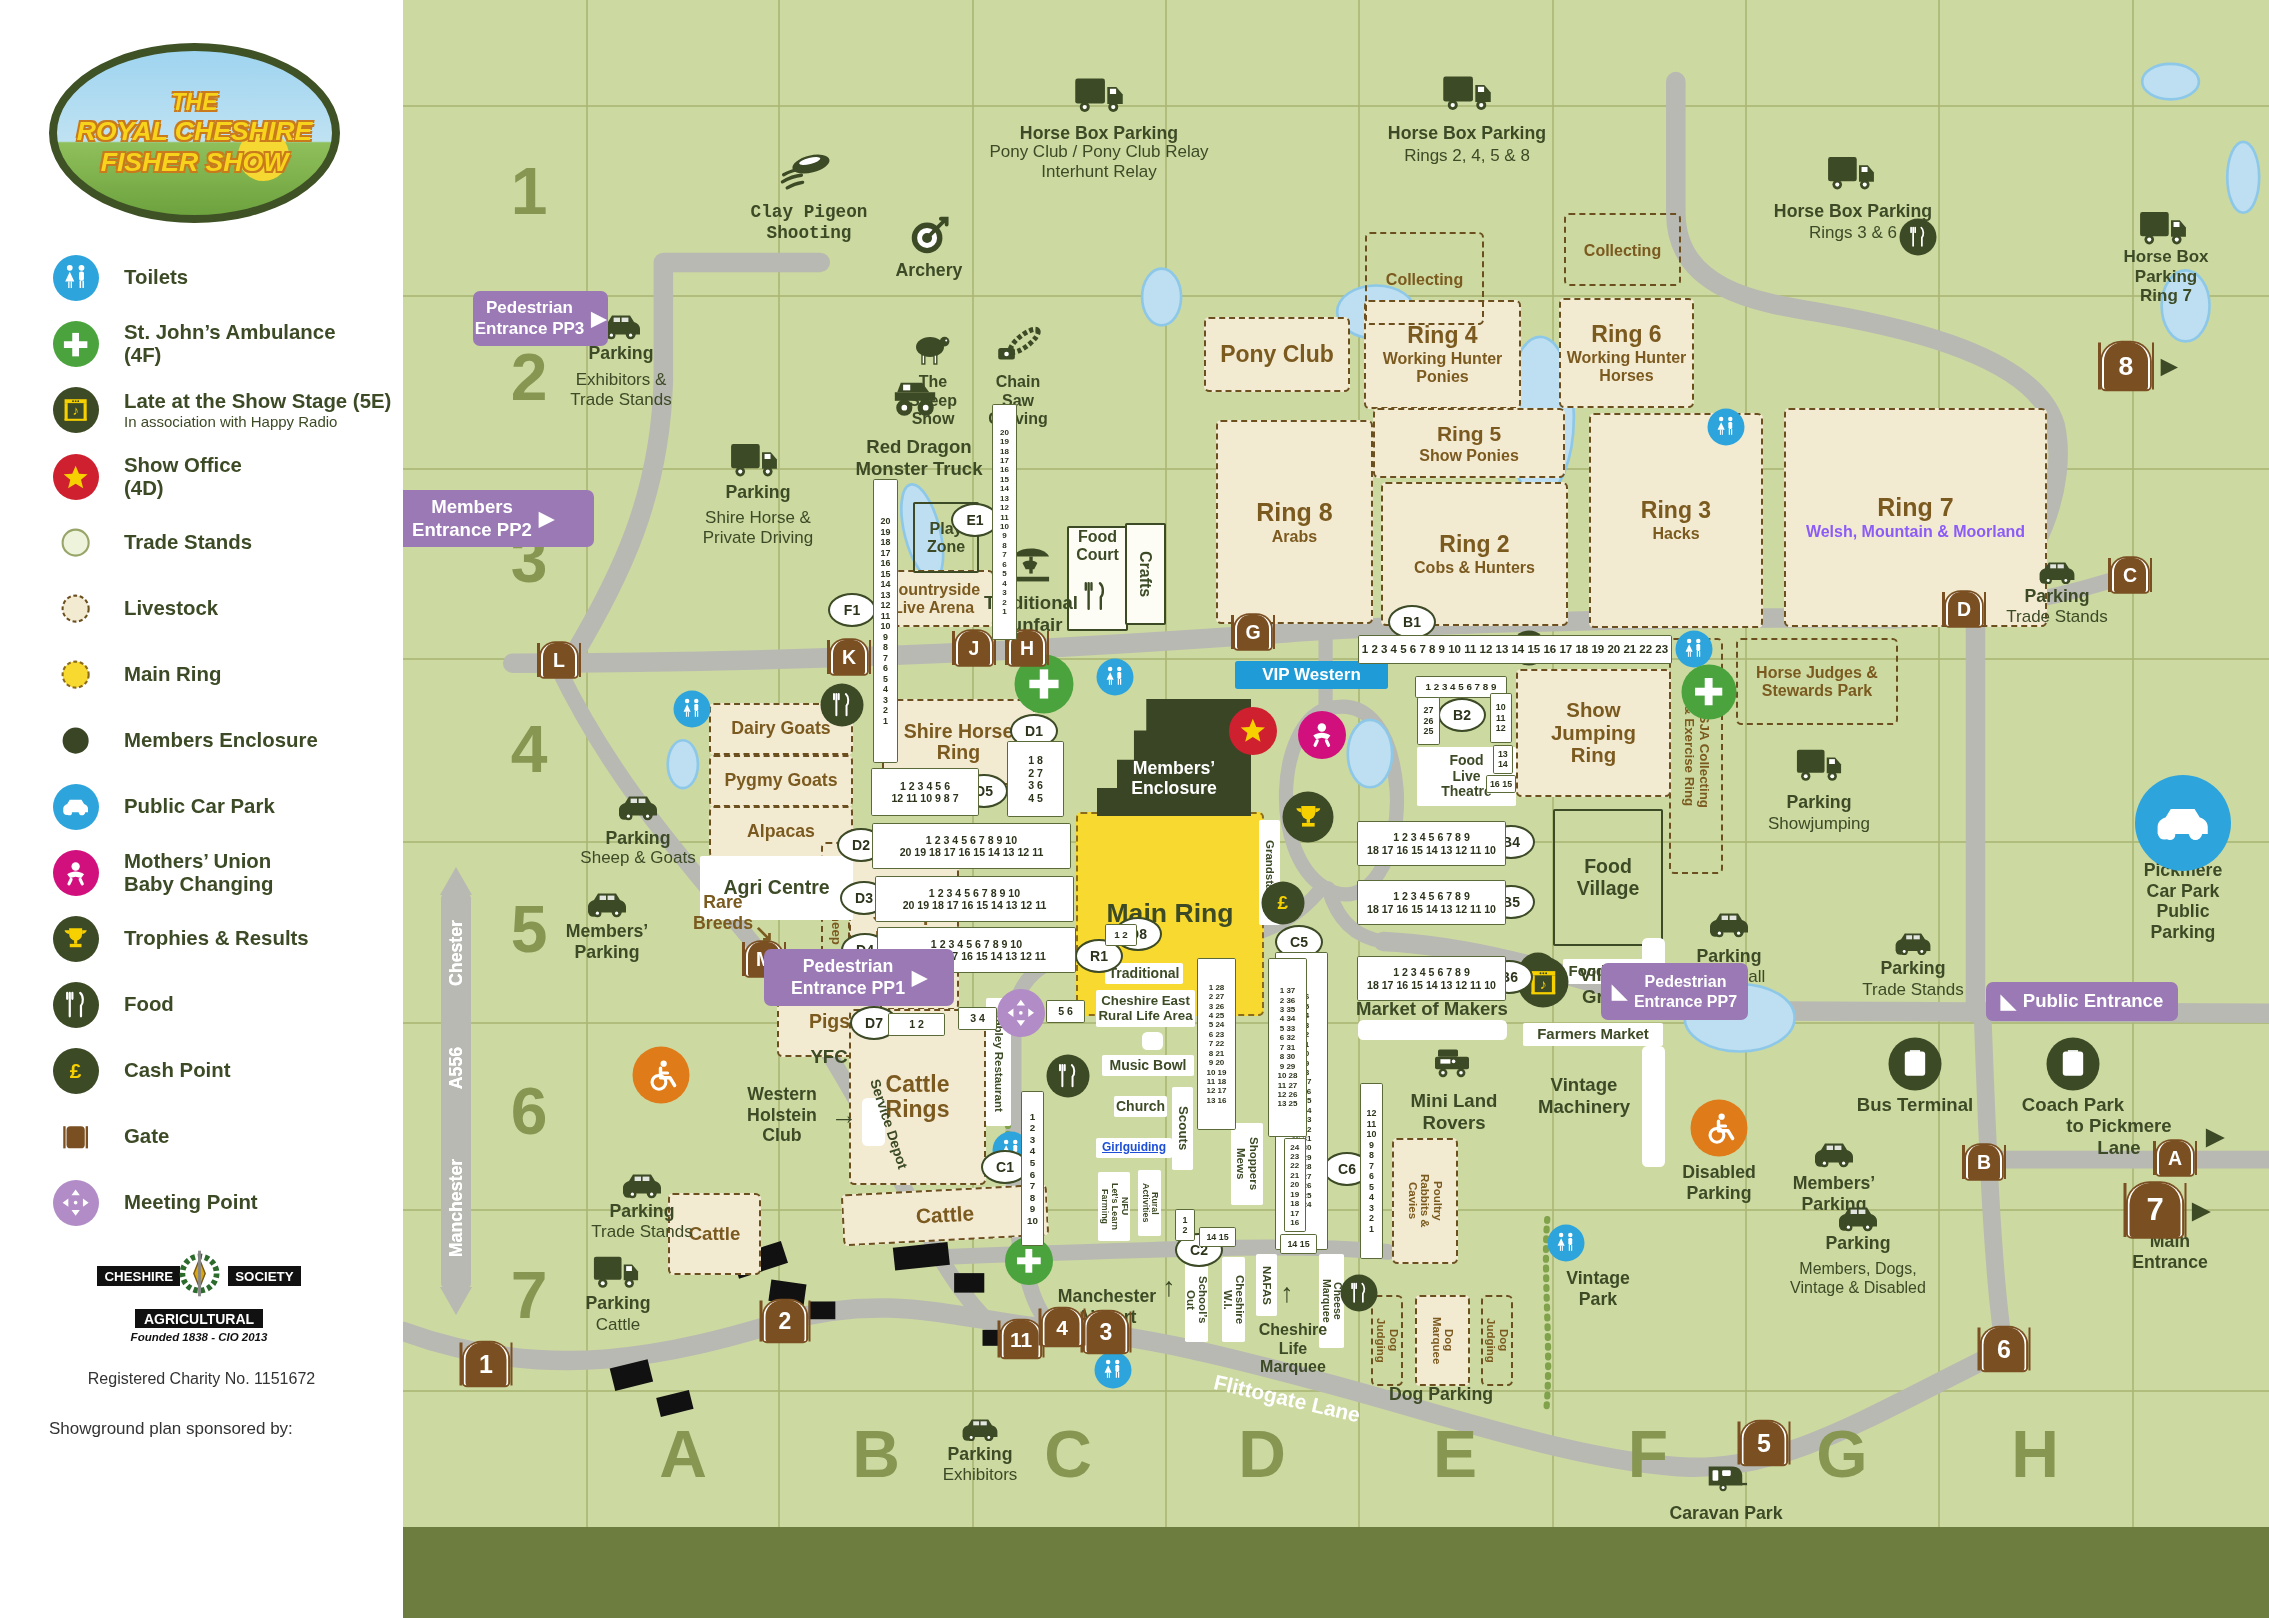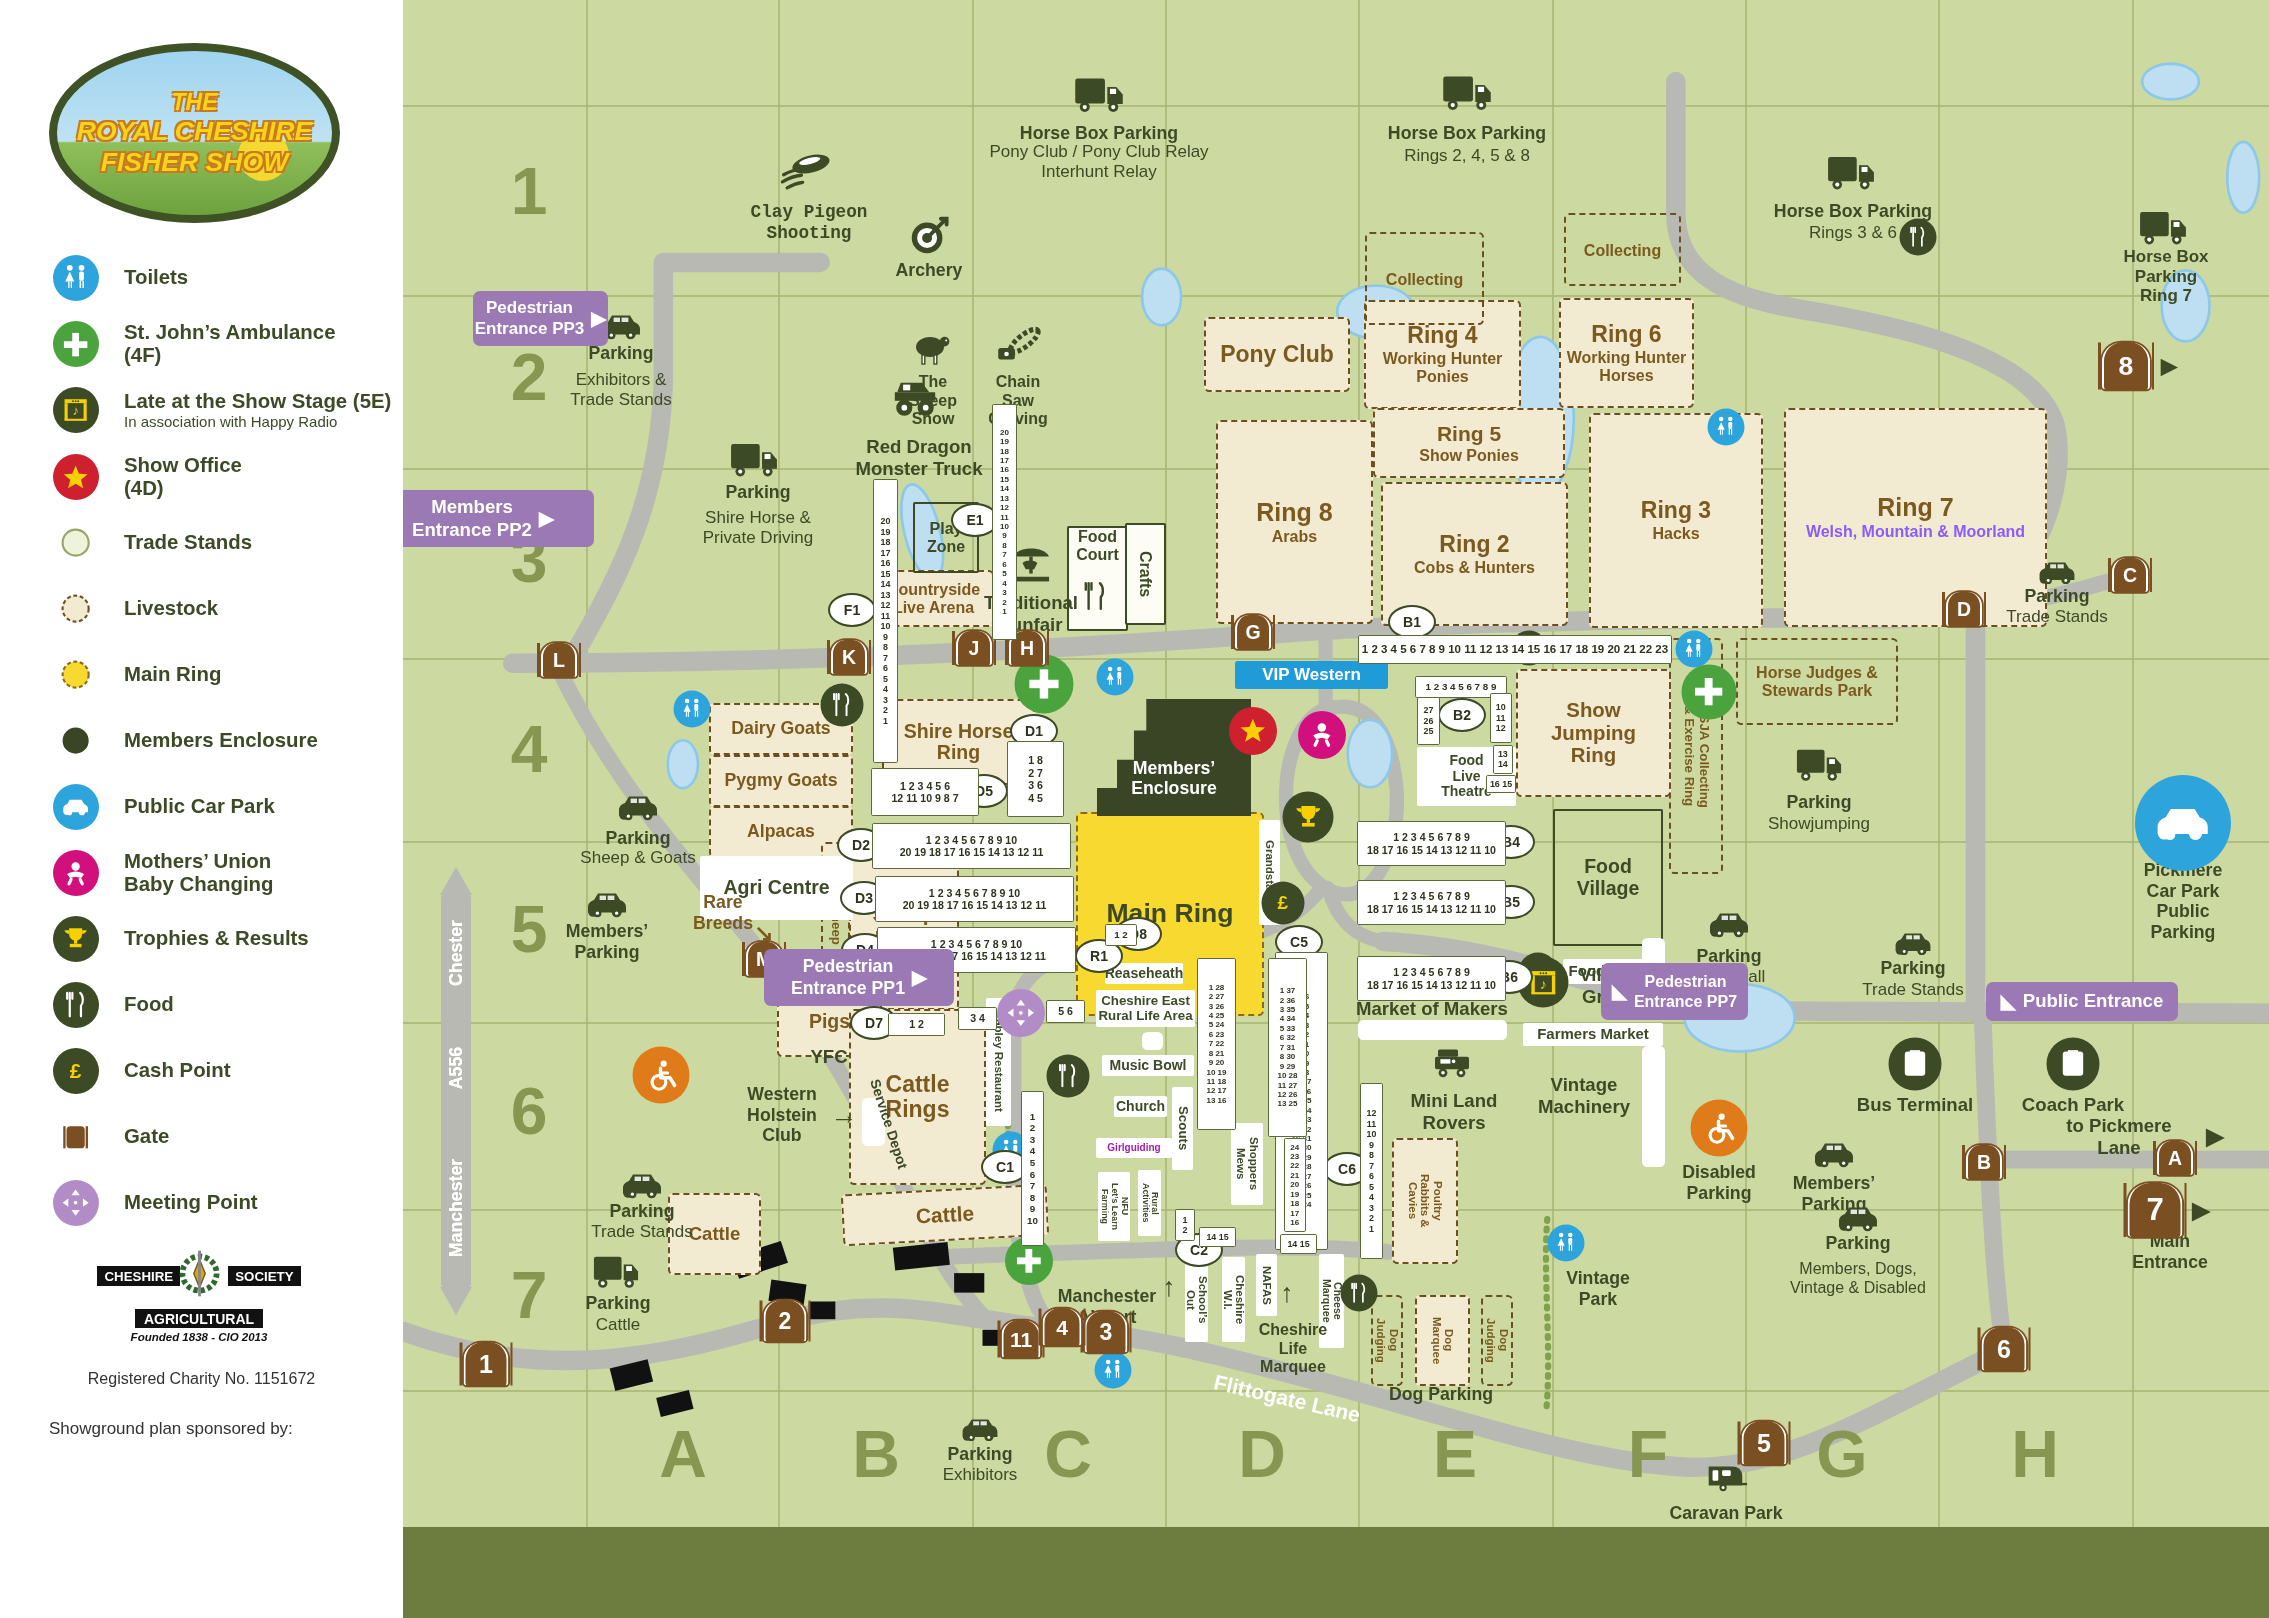--- a/index.html
+++ b/index.html
@@ -223,26 +223,26 @@
         <div class="area a-yellow" style="left: 1076px; top: 812px; width: 184px; height: 200px;"><div style="font-weight: bold; white-space: pre-line; color: rgb(60, 74, 38); font-size: 26.6px; line-height: 1.1;">Main Ring</div></div>
         <div class="area a-dark" style="left: 1097px; top: 699px; width: 154px; height: 117px; clip-path: polygon(32% 0px, 100% 0px, 100% 100%, 0px 100%, 0px 76%, 13% 76%, 13% 52%, 24% 52%, 24% 27%, 32% 27%); border-radius: 0px;"><div style="font-weight: bold; white-space: pre-line; color: rgb(255, 255, 255); font-size: 17.7px; line-height: 1.1; position: relative; top: 18%;">Members’
 Enclosure</div></div>
         <div class="area a-vip" style="left: 1235px; top: 661px; width: 153px; height: 28px;"><div style="font-weight: bold; white-space: pre-line; color: rgb(255, 255, 255); font-size: 17px; line-height: 1.1;">VIP Western</div></div>
         <div class="area a-outline" style="left: 913px; top: 502px; width: 62px; height: 67px;"><div style="font-weight: bold; white-space: pre-line; color: rgb(60, 74, 38); font-size: 16px; line-height: 1.1;">Play
 Zone</div></div>
         <div class="area a-outline2" style="left: 1067px; top: 526px; width: 57px; height: 101px; justify-content: flex-start;"><div style="font-weight: bold; white-space: pre-line; color: rgb(60, 74, 38); font-size: 16px; line-height: 1.1;">Food
 Court</div></div>
         <div class="area a-outline2" style="left: 1125px; top: 523px; width: 37px; height: 98px;"><div class="vtext" style="font-weight: bold; white-space: pre-line; color: rgb(60, 74, 38); font-size: 16px; line-height: 1.1;">Crafts</div></div>
         <div class="area a-wlabel" style="left: 700px; top: 856px; width: 153px; height: 64px;"><div style="font-weight: bold; white-space: pre-line; color: rgb(60, 74, 38); font-size: 19.5px; line-height: 1.1;">Agri Centre</div></div>
-        <div class="area a-wlabel" style="left: 1105px; top: 963px; width: 78px; height: 21px;"><div style="font-weight: bold; white-space: pre-line; color: rgb(60, 74, 38); font-size: 14px; line-height: 1.1;">Reaseheath</div></div>
+        <div class="area a-wlabel" style="left: 1105px; top: 963px; width: 78px; height: 21px;"><div style="font-weight: bold; white-space: pre-line; color: rgb(60, 74, 38); font-size: 14px; line-height: 1.1;">Traditional</div></div>
         <div class="area a-wlabel" style="left: 1096px; top: 990px; width: 99px; height: 37px;"><div style="font-weight: bold; white-space: pre-line; color: rgb(60, 74, 38); font-size: 13.3px; line-height: 1.1;">Cheshire East
 Rural Life Area</div></div>
         <div class="area a-wlabel" style="left: 1102px; top: 1055px; width: 92px; height: 21px;"><div style="font-weight: bold; white-space: pre-line; color: rgb(60, 74, 38); font-size: 14px; line-height: 1.1;">Music Bowl</div></div>
         <div class="area a-wlabel" style="left: 1114px; top: 1096px; width: 53px; height: 21px;"><div style="font-weight: bold; white-space: pre-line; color: rgb(60, 74, 38); font-size: 14px; line-height: 1.1;">Church</div></div>
-        <div class="area a-wlabel" style="left: 1096px; top: 1138px; width: 76px; height: 19.5px;"><div style="font-weight: bold; white-space: pre-line; color: #a21caf; font-size: 10px; line-height: 1.1;">Girlguiding</div></div>
+        <div class="area a-wlabel" style="left: 1096px; top: 1138px; width: 76px; height: 19.5px;"><div style="font-weight: bold; white-space: pre-line; color: #1d4ed8; font-size: 12px; line-height: 1.1; text-decoration: underline;">Girlguiding</div></div>
         <div class="area a-wlabel" style="left: 1172px; top: 1087px; width: 21px; height: 83px;"><div class="vtext" style="font-weight: bold; white-space: pre-line; color: rgb(60, 74, 38); font-size: 13.3px; line-height: 1.1;">Scouts</div></div>
         <div class="area a-wlabel" style="left: 1098px; top: 1172px; width: 32px; height: 69px;"><div class="vtext" style="font-weight: bold; white-space: pre-line; color: rgb(60, 74, 38); font-size: 8.9px; line-height: 1.1;">NFU
 Let’s Learn
 Farming</div></div>
         <div class="area a-wlabel" style="left: 1138px; top: 1170px; width: 23px; height: 66px;"><div class="vtext" style="font-weight: bold; white-space: pre-line; color: rgb(60, 74, 38); font-size: 8.9px; line-height: 1.1;">Rural
 Activities</div></div>
         <div class="area a-wlabel" style="left: 1231px; top: 1123px; width: 32px; height: 82px;"><div class="vtext" style="font-weight: bold; white-space: pre-line; color: rgb(60, 74, 38); font-size: 11.5px; line-height: 1.1;">Shoppers
 Mews</div></div>
         <div class="area a-wlabel" style="left: 1185px; top: 1257px; width: 23px; height: 85px;"><div class="vtext" style="font-weight: bold; white-space: pre-line; color: rgb(60, 74, 38); font-size: 11.5px; line-height: 1.1;">School’s
 Out</div></div>

